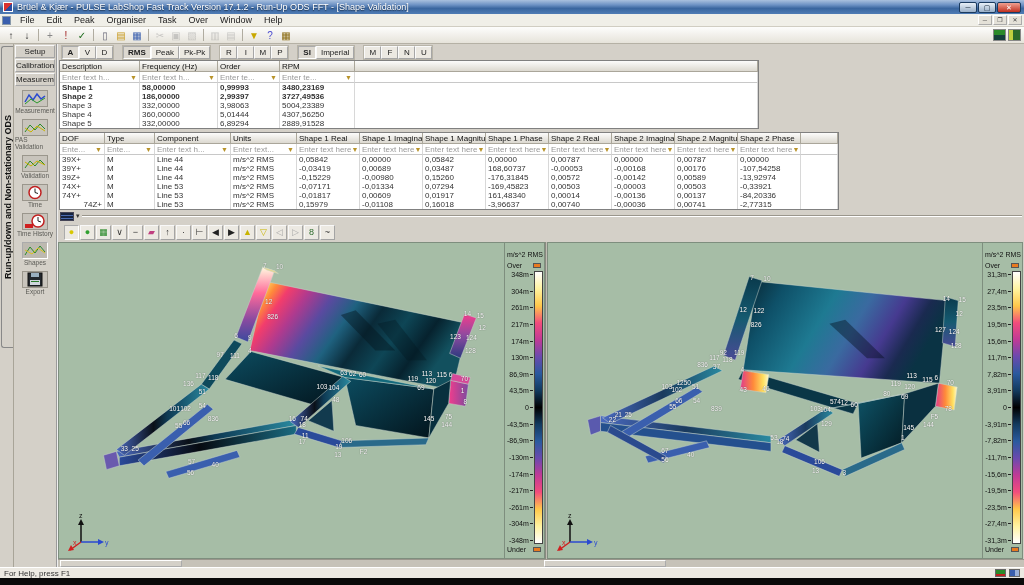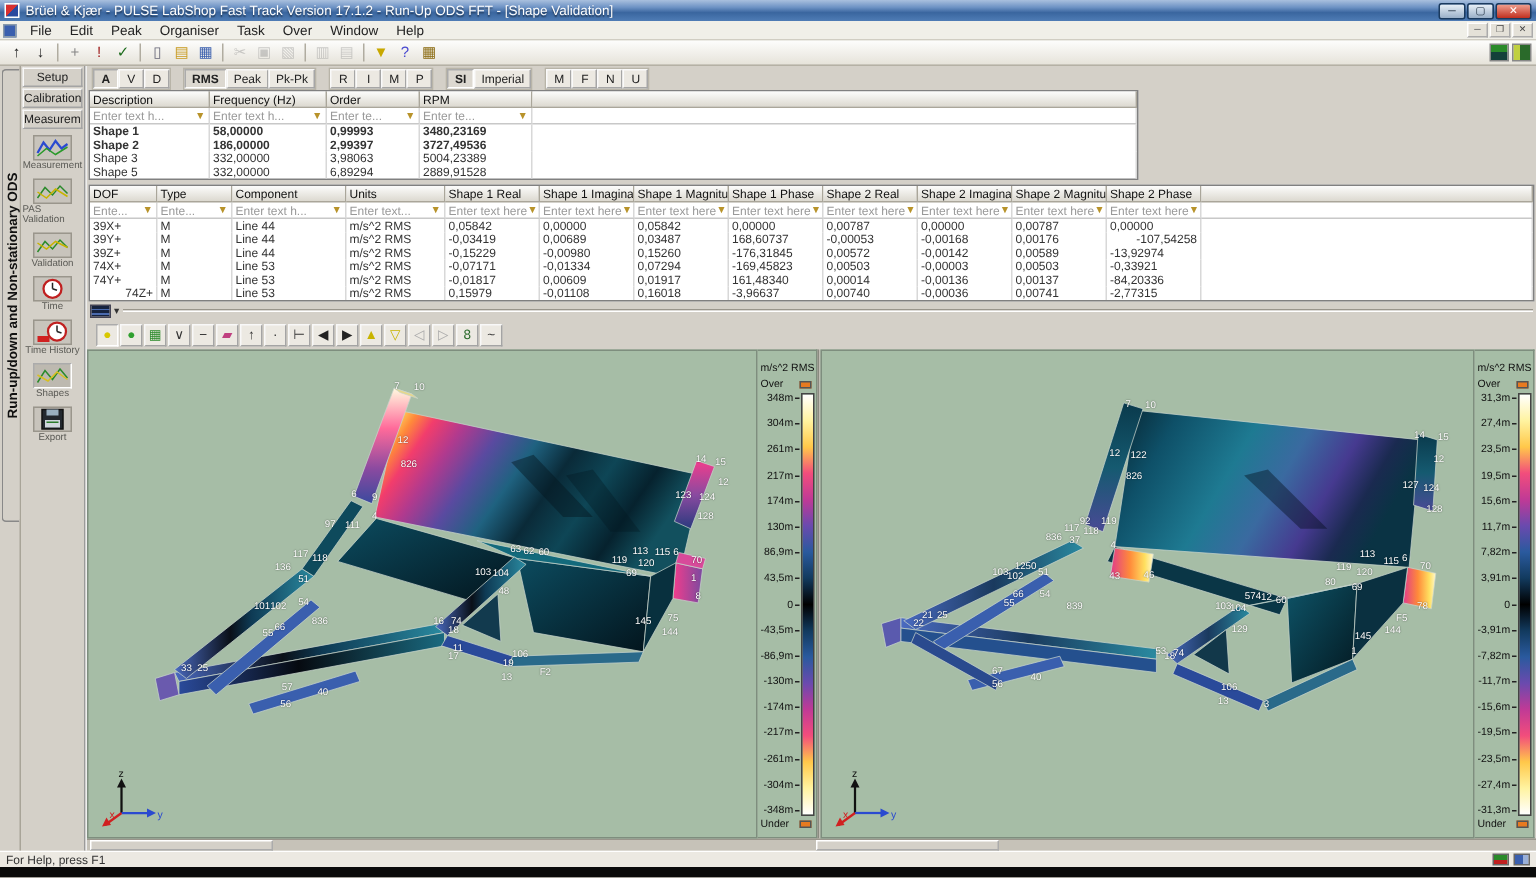--- a/index.html
+++ b/index.html
@@ -318,32 +318,39 @@
             <div class="g-cell" style="flex: 1 1 0%;"></div>
           </div>
           <div class="g-row">
             <div class="g-cell muted" style="width: 80px; flex: 0 0 80px;">Shape 3</div>
             <div class="g-cell muted" style="width: 78px; flex: 0 0 78px;">332,00000</div>
             <div class="g-cell muted" style="width: 62px; flex: 0 0 62px;">3,98063</div>
             <div class="g-cell muted" style="width: 75px; flex: 0 0 75px;">5004,23389</div>
             <div class="g-cell" style="flex: 1 1 0%;"></div>
           </div>
           <div class="g-row">
+            <div class="g-cell muted" style="width: 80px; flex: 0 0 80px;">Shape 4</div>
+            <div class="g-cell muted" style="width: 78px; flex: 0 0 78px;">360,00000</div>
+            <div class="g-cell muted" style="width: 62px; flex: 0 0 62px;">5,01444</div>
+            <div class="g-cell muted" style="width: 75px; flex: 0 0 75px;">4307,56250</div>
+            <div class="g-cell" style="flex: 1 1 0%;"></div>
+          </div>
+          <div class="g-row">
             <div class="g-cell muted" style="width: 80px; flex: 0 0 80px;">Shape 5</div>
             <div class="g-cell muted" style="width: 78px; flex: 0 0 78px;">332,00000</div>
             <div class="g-cell muted" style="width: 62px; flex: 0 0 62px;">6,89294</div>
             <div class="g-cell muted" style="width: 75px; flex: 0 0 75px;">2889,91528</div>
             <div class="g-cell" style="flex: 1 1 0%;"></div>
           </div>
         </div>
       </div>
 
     <div style="height:3px"></div>
 
-    <div class="grid" style="width:964px">
+    <div class="grid" style="width:780px">
         <div class="g-row head">
           <div class="g-cell" style="width: 45px; flex: 0 0 45px;">DOF</div>
           <div class="g-cell" style="width: 50px; flex: 0 0 50px;">Type</div>
           <div class="g-cell" style="width: 76px; flex: 0 0 76px;">Component</div>
           <div class="g-cell" style="width: 66px; flex: 0 0 66px;">Units</div>
           <div class="g-cell" style="width: 63px; flex: 0 0 63px;">Shape 1 Real</div>
           <div class="g-cell" style="width: 63px; flex: 0 0 63px;">Shape 1 Imaginary</div>
           <div class="g-cell" style="width: 63px; flex: 0 0 63px;">Shape 1 Magnitude</div>
           <div class="g-cell" style="width: 63px; flex: 0 0 63px;">Shape 1 Phase</div>
           <div class="g-cell" style="width: 63px; flex: 0 0 63px;">Shape 2 Real</div>
@@ -424,21 +431,21 @@
             <div class="g-cell " style="width: 50px; flex: 0 0 50px;">M</div>
             <div class="g-cell " style="width: 76px; flex: 0 0 76px;">Line 44</div>
             <div class="g-cell " style="width: 66px; flex: 0 0 66px;">m/s^2 RMS</div>
             <div class="g-cell " style="width: 63px; flex: 0 0 63px;">-0,03419</div>
             <div class="g-cell " style="width: 63px; flex: 0 0 63px;">0,00689</div>
             <div class="g-cell " style="width: 63px; flex: 0 0 63px;">0,03487</div>
             <div class="g-cell " style="width: 63px; flex: 0 0 63px;">168,60737</div>
             <div class="g-cell " style="width: 63px; flex: 0 0 63px;">-0,00053</div>
             <div class="g-cell " style="width: 63px; flex: 0 0 63px;">-0,00168</div>
             <div class="g-cell " style="width: 63px; flex: 0 0 63px;">0,00176</div>
-            <div class="g-cell " style="width: 63px; flex: 0 0 63px; text-align: right;">-107,54258</div>
+            <div class="g-cell " style="width: 63px; flex: 0 0 63px;">-107,54258</div>
             <div class="g-cell" style="flex: 1 1 0%;"></div>
           </div>
           <div class="g-row">
             <div class="g-cell " style="width: 45px; flex: 0 0 45px;">39Z+</div>
             <div class="g-cell " style="width: 50px; flex: 0 0 50px;">M</div>
             <div class="g-cell " style="width: 76px; flex: 0 0 76px;">Line 44</div>
             <div class="g-cell " style="width: 66px; flex: 0 0 66px;">m/s^2 RMS</div>
             <div class="g-cell " style="width: 63px; flex: 0 0 63px;">-0,15229</div>
             <div class="g-cell " style="width: 63px; flex: 0 0 63px;">-0,00980</div>
             <div class="g-cell " style="width: 63px; flex: 0 0 63px;">0,15260</div>

